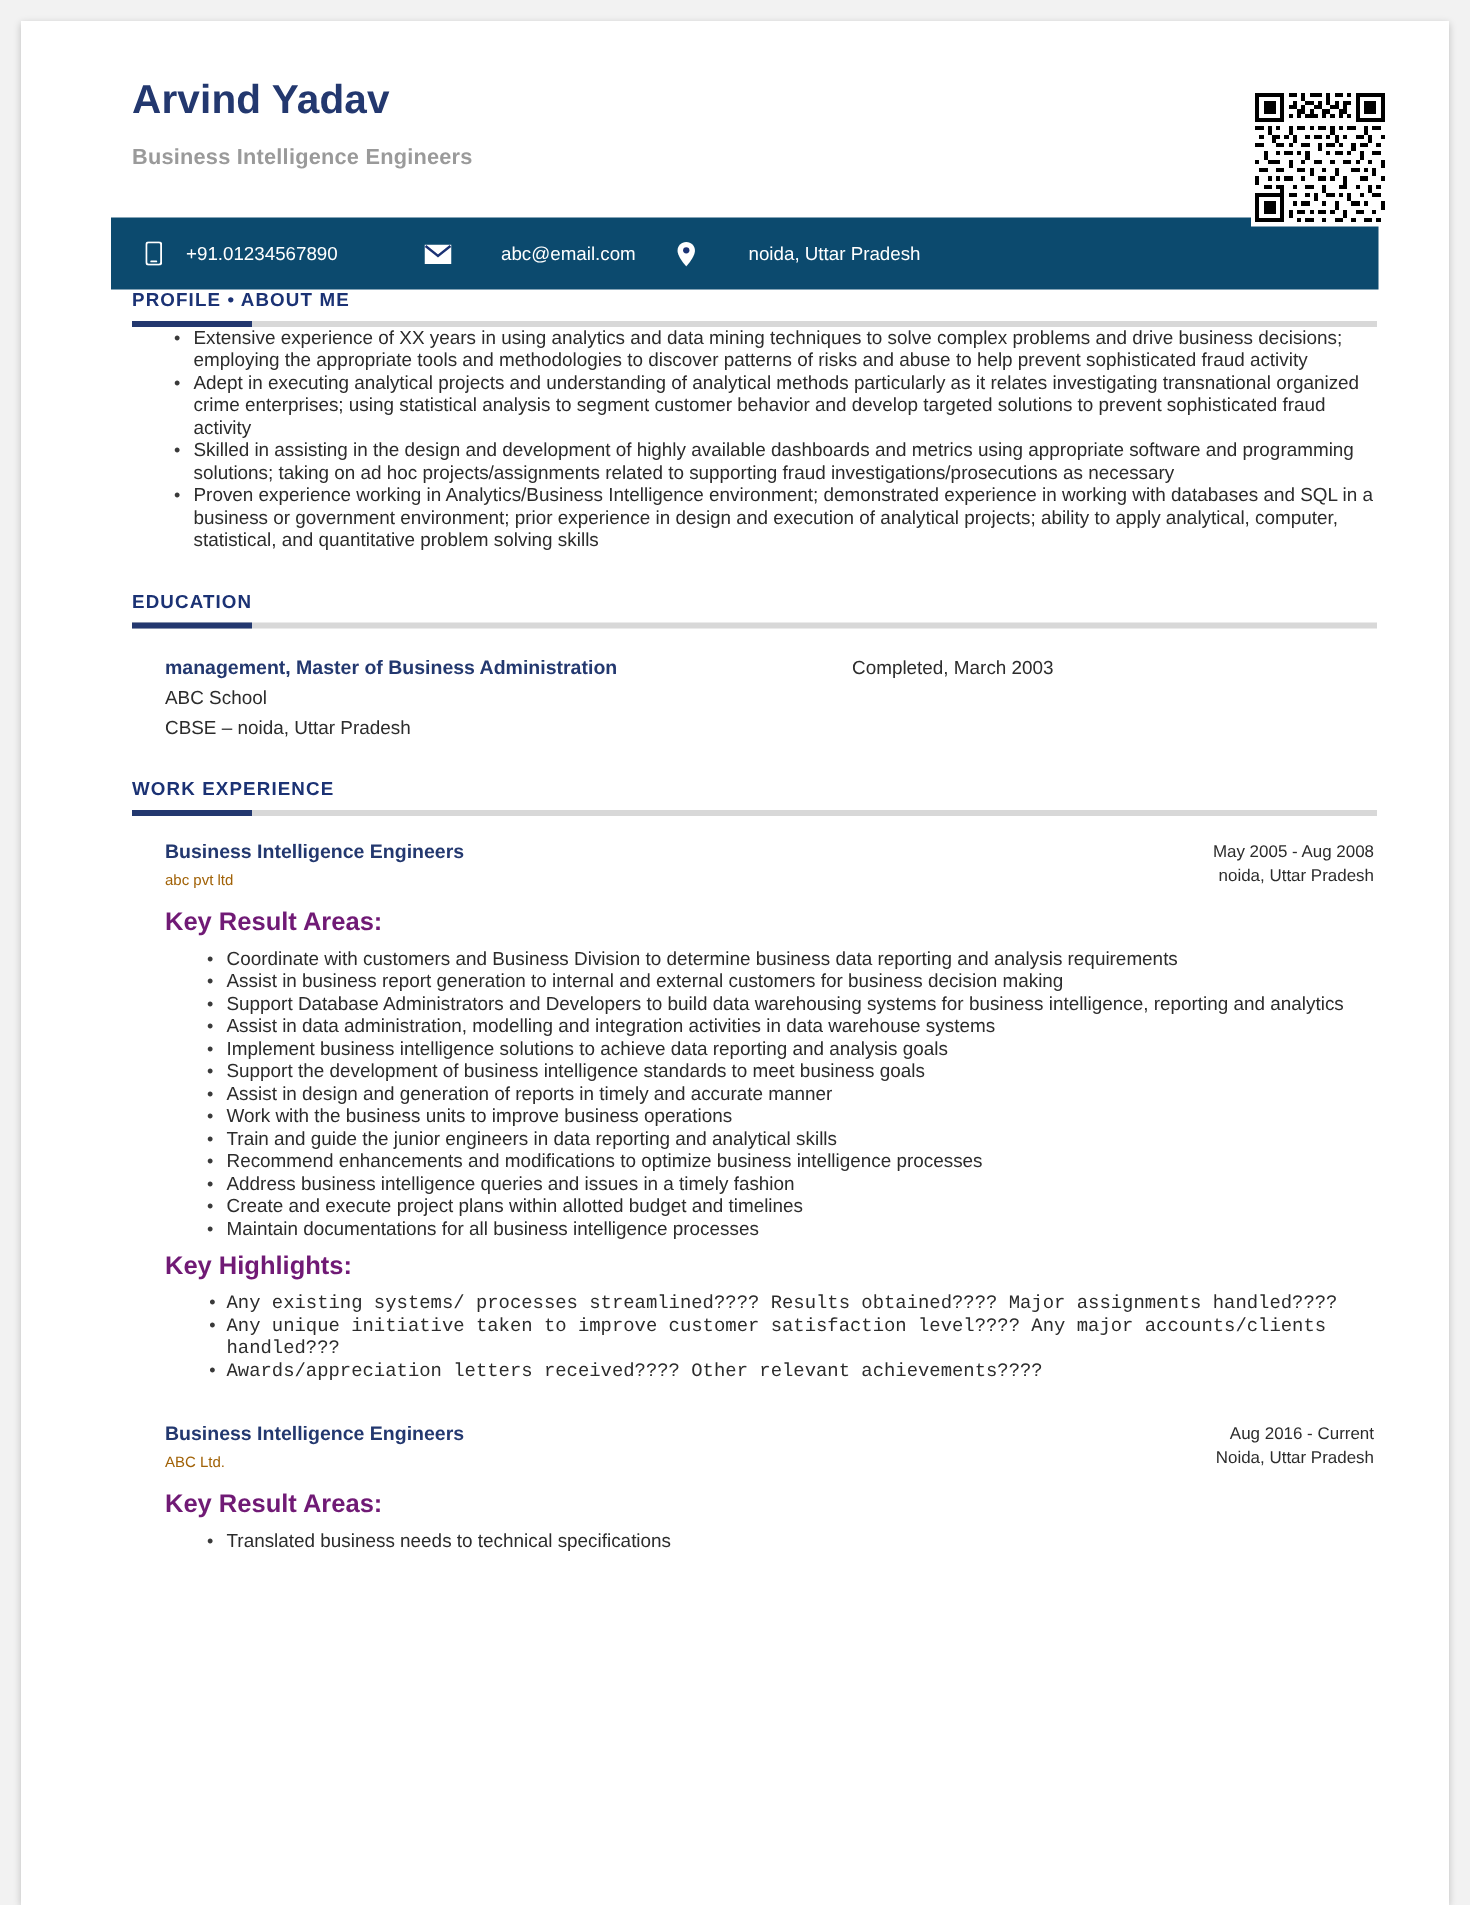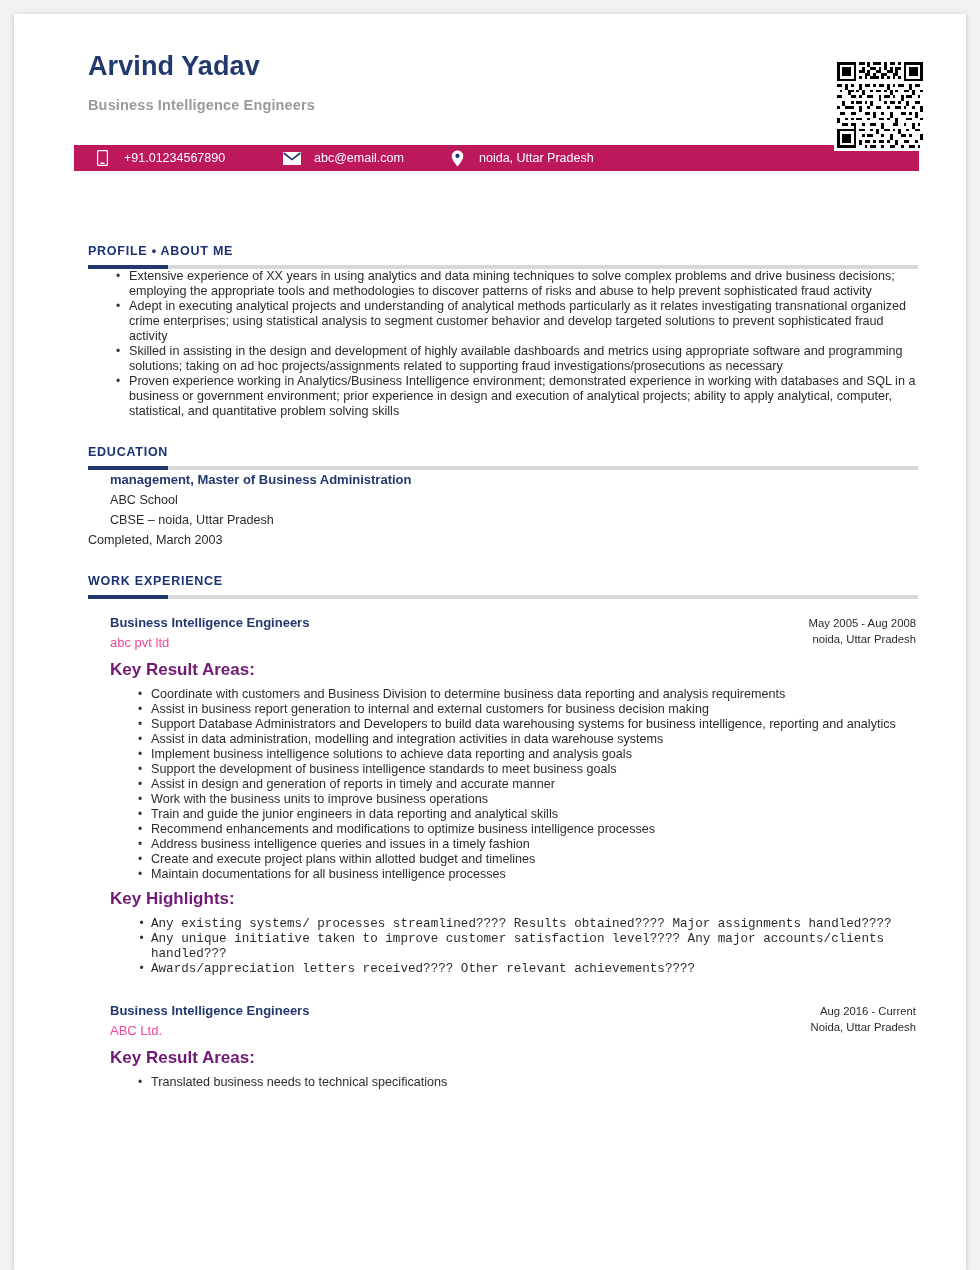--- a/index.html
+++ b/index.html
@@ -63,42 +63,42 @@
     right: 40px;
     width: 92px;
     height: 92px;
   }
   .qr svg { display: block; }
 
   
   .contact-bar {
     margin: 17px 0 0 60px;
     width: 845px;
-    height: 26px;
-    background: #be185d;
+    height: 48px;
+    background: #0c4a6e;
     display: flex;
     align-items: center;
     box-sizing: border-box;
     padding-left: 17px;
   }
   .contact-item {
     display: flex;
     align-items: center;
     color: #ffffff;
     font-size: 12.5px;
     white-space: nowrap;
   }
   .contact-item .ci-icon {
     width: 22px;
     display: flex;
     align-items: center;
     justify-content: center;
     margin-right: 11px;
   }
-  .contact-item + .contact-item { margin-left: 0; }
+  .contact-item + .contact-item { margin-left: 0; gap: 20px; }
   .ci-phone { width: 190px; }
   .ci-email { width: 165px; margin-left: 18px; }
   .ci-loc   { margin-left: 19px; }
 
   
   .content {
     padding: 0 48px 0 74px;
   }
   .section { margin-top: 0; }
 
@@ -146,21 +146,21 @@
     font-size: 12px;
   }
 
   
   .profile-list { margin-top: 10px; padding-left: 28px !important; width: 805px; }
 
   
   #education-section { margin-top: 26px; }
   .edu-entry {
     display: flex;
-    flex-direction: column;
+    margin-top: 16px;
   }
   .edu-left { width: 480px; padding-left: 22px; box-sizing: border-box; }
   .edu-right { flex: 1; }
   .edu-degree {
     font-size: 13px;
     font-weight: bold;
     color: #23386f;
     line-height: 20px;
   }
   .edu-line {
@@ -178,22 +178,22 @@
     align-items: flex-start;
   }
   .job-left { padding-left: 22px; }
   .job-title {
     font-size: 13px;
     font-weight: bold;
     color: #23386f;
     line-height: 19px;
   }
   .job-company {
-    font-size: 13px;
-    color: #ec4899;
+    font-size: 10px;
+    color: #a16207;
     line-height: 19px;
     margin-top: 1px;
   }
   .job-right {
     text-align: right;
     padding-top: 2px;
     padding-right: 2px;
   }
   .job-dates, .job-loc {
     font-size: 11.3px;
@@ -434,21 +434,21 @@
             <path d="M6.5 0.4 C3.2 0.4 0.7 2.9 0.7 6.1 C0.7 10.3 6.5 16.6 6.5 16.6 C6.5 16.6 12.3 10.3 12.3 6.1 C12.3 2.9 9.8 0.4 6.5 0.4 Z" fill="#ffffff"></path>
             <circle cx="6.5" cy="5.9" r="2.1" fill="#1b3274"></circle>
           </svg>
         </span>
         <span>noida, Uttar Pradesh</span>
       </div>
     </div>
 
     <div class="content">
 
-      <div class="section" id="profile-section" style="margin-top:73px;">
+      <div class="section" id="profile-section" style="">
         <div class="sec-head">PROFILE • ABOUT ME</div>
         <div class="sec-rule"></div>
         <ul class="bullets profile-list">
           <li>Extensive experience of XX years in using analytics and data mining techniques to solve complex problems and drive business decisions; employing the appropriate tools and methodologies to discover patterns of risks and abuse to help prevent sophisticated fraud activity</li>
           <li>Adept in executing analytical projects and understanding of analytical methods particularly as it relates investigating transnational organized crime enterprises; using statistical analysis to segment customer behavior and develop targeted solutions to prevent sophisticated fraud activity</li>
           <li>Skilled in assisting in the design and development of highly available dashboards and metrics using appropriate software and programming solutions; taking on ad hoc projects/assignments related to supporting fraud investigations/prosecutions as necessary</li>
           <li>Proven experience working in Analytics/Business Intelligence environment; demonstrated experience in working with databases and SQL in a business or government environment; prior experience in design and execution of analytical projects; ability to apply analytical, computer, statistical, and quantitative problem solving skills</li>
         </ul>
       </div>
 

